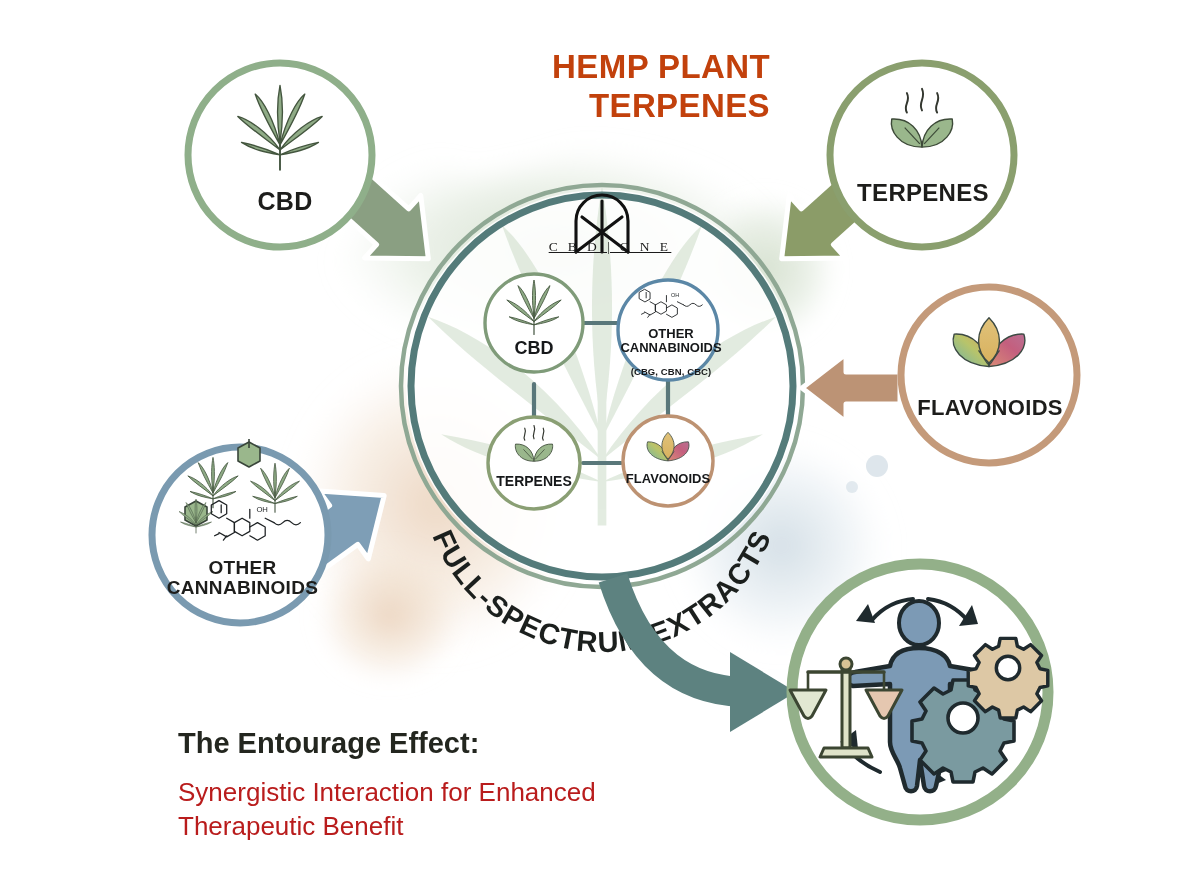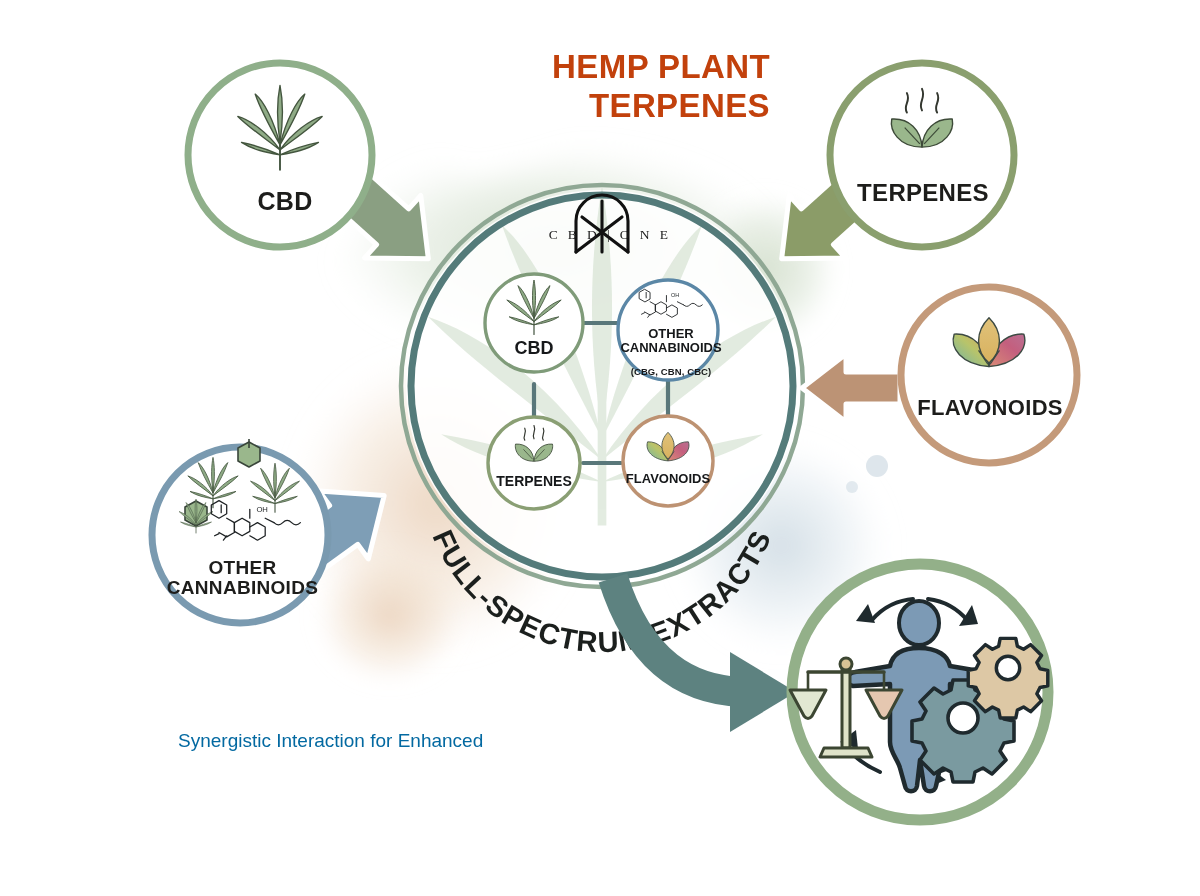--- a/index.html
+++ b/index.html
@@ -76,50 +76,51 @@
   #ilabel-othercann { left: 618px; top: 327px; width: 106px; font-size: 13px; }
   #ilabel-othercann .sub {
     display: block;
     font-size: 9.5px;
     margin-top: 13px;
     letter-spacing: 0.1px;
   }
 
   
   #brand-wordmark {
-    left: 525px; top: 227px;
+    left: 525px; top: 239px;
     width: 170px;
     text-align: center;
     font-size: 13.5px;
     letter-spacing: 3.4px;
     color: #1b1b1b;
     font-family: "Liberation Serif", serif;
+    text-decoration: underline;
   }
 
   
   #caption {
     left: 178px;
     top: 726px;
     width: 560px;
     color: #2a2d28;
   }
   #caption .cap-title {
     display: block;
     font-size: 29px;
     font-weight: bold;
     line-height: 1.18;
     color: #23261f;
   }
   #caption .cap-sub {
     display: block;
-    font-size: 19px;
+    font-size: 26px;
     font-weight: normal;
     line-height: 1.30;
-    margin-top: 3px;
-    color: #0369a1;
+    margin-top: 16px;
+    color: #b91c1c;
   }
 </style>
 </head>
 <body>
 
 <div id="stage">
 
   <svg id="bg-svg" viewBox="0 0 1200 896">
     <defs>
       <radialGradient id="wcGreen" cx="50%" cy="50%" r="50%">
@@ -446,19 +447,21 @@
 
     <div class="inner-label" id="ilabel-cbd">CBD</div>
     <div class="inner-label" id="ilabel-othercann">
       <span>OTHER CANNABINOIDS</span>
       <span class="sub">(CBG, CBN, CBC)</span>
     </div>
     <div class="inner-label" id="ilabel-terpenes">TERPENES</div>
     <div class="inner-label" id="ilabel-flavonoids">FLAVONOIDS</div>
 
     <div class="abs" id="caption">
+      <span class="cap-title">The Entourage Effect:</span>
       <span class="cap-sub">
         <span>Synergistic Interaction for Enhanced</span><br>
+        <span>Therapeutic Benefit</span>
       </span>
     </div>
 
   </div>
 </div>
 
 </body></html>

